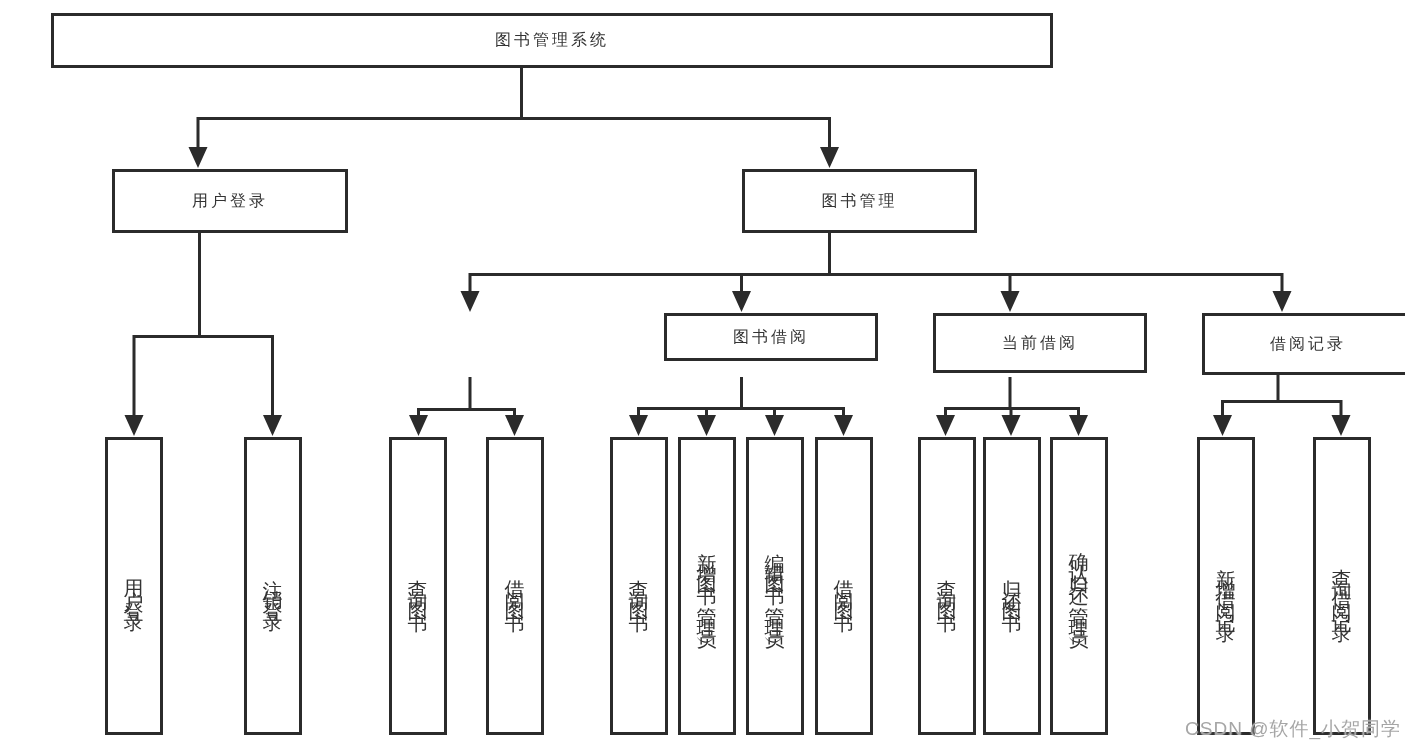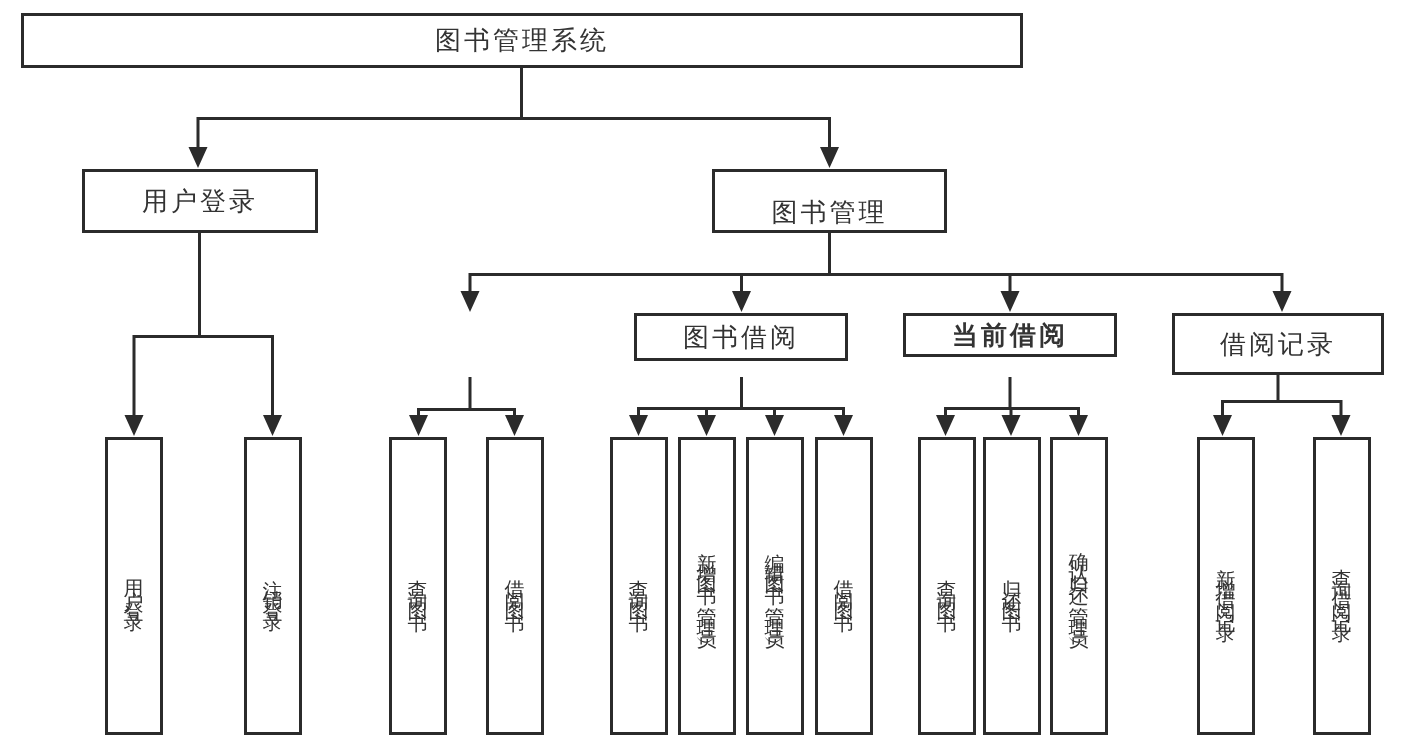--- a/index.html
+++ b/index.html
@@ -19,22 +19,23 @@
   .connector{position:absolute;left:0;top:0;pointer-events:none;}
   .connector .lines{stroke:var(--line);stroke-width:3;fill:none;}
   .connector .tris{fill:var(--line);stroke:none;}
   .node{
     position:absolute;
     box-sizing:border-box;
     border:3px solid var(--line);
     background:#fff;
     display:flex;align-items:center;justify-content:center;
     color:var(--text);
-    font-size:26px;letter-spacing:3px;
+    font-size:16px;letter-spacing:3px;
     white-space:nowrap;
+    margin-left:30px;
   }
   .leaf{
     position:absolute;
     box-sizing:border-box;
     border:3px solid var(--line);
     background:#fff;
     display:flex;align-items:center;justify-content:center;
     top:437px;width:58px;height:298px;
     color:var(--text);
   }
@@ -42,24 +43,24 @@
     writing-mode:vertical-rl;
     text-orientation:mixed;
     font-size:20px;
     letter-spacing:11px;
     line-height:1;
     white-space:nowrap;
   }
   
   .n-root{left:21px;top:13px;width:1002px;height:55px;}
   .n-user-login{left:82px;top:169px;width:236px;height:64px;}
-  .n-book-mgmt{left:712px;top:169px;width:235px;height:64px;align-items:flex-end;}
+  .n-book-mgmt{left:712px;top:169px;width:235px;height:64px;}
   .n-new-books{left:363px;top:313px;width:214px;height:64px;}
   .n-book-borrow{left:634px;top:313px;width:214px;height:48px;}
-  .n-current{left:903px;top:313px;width:214px;height:44px;font-weight:bold;}
+  .n-current{left:903px;top:313px;width:214px;height:60px;}
   .n-records{left:1172px;top:313px;width:212px;height:62px;}
   
   .lf-1{left:105px;}  .lf-2{left:244px;}
   .lf-3{left:389px;}  .lf-4{left:486px;}
   .lf-5{left:610px;}  .lf-6{left:678px;}
   .lf-7{left:746px;}  .lf-8{left:815px;}
   .lf-9{left:918px;}  .lf-10{left:983px;} .lf-11{left:1050px;}
   .lf-12{left:1197px;} .lf-13{left:1313px;}
   .watermark{
     position:absolute;
@@ -159,14 +160,15 @@
     <span>确认归还（管理员）</span>
   </div>
 
   <div class="leaf lf-12">
     <span>新增借阅记录</span>
   </div>
   <div class="leaf lf-13">
     <span>查询借阅记录</span>
   </div>
 
+  <div class="watermark">CSDN @软件_小贺同学</div>
 
 </div>
 
 </body></html>

